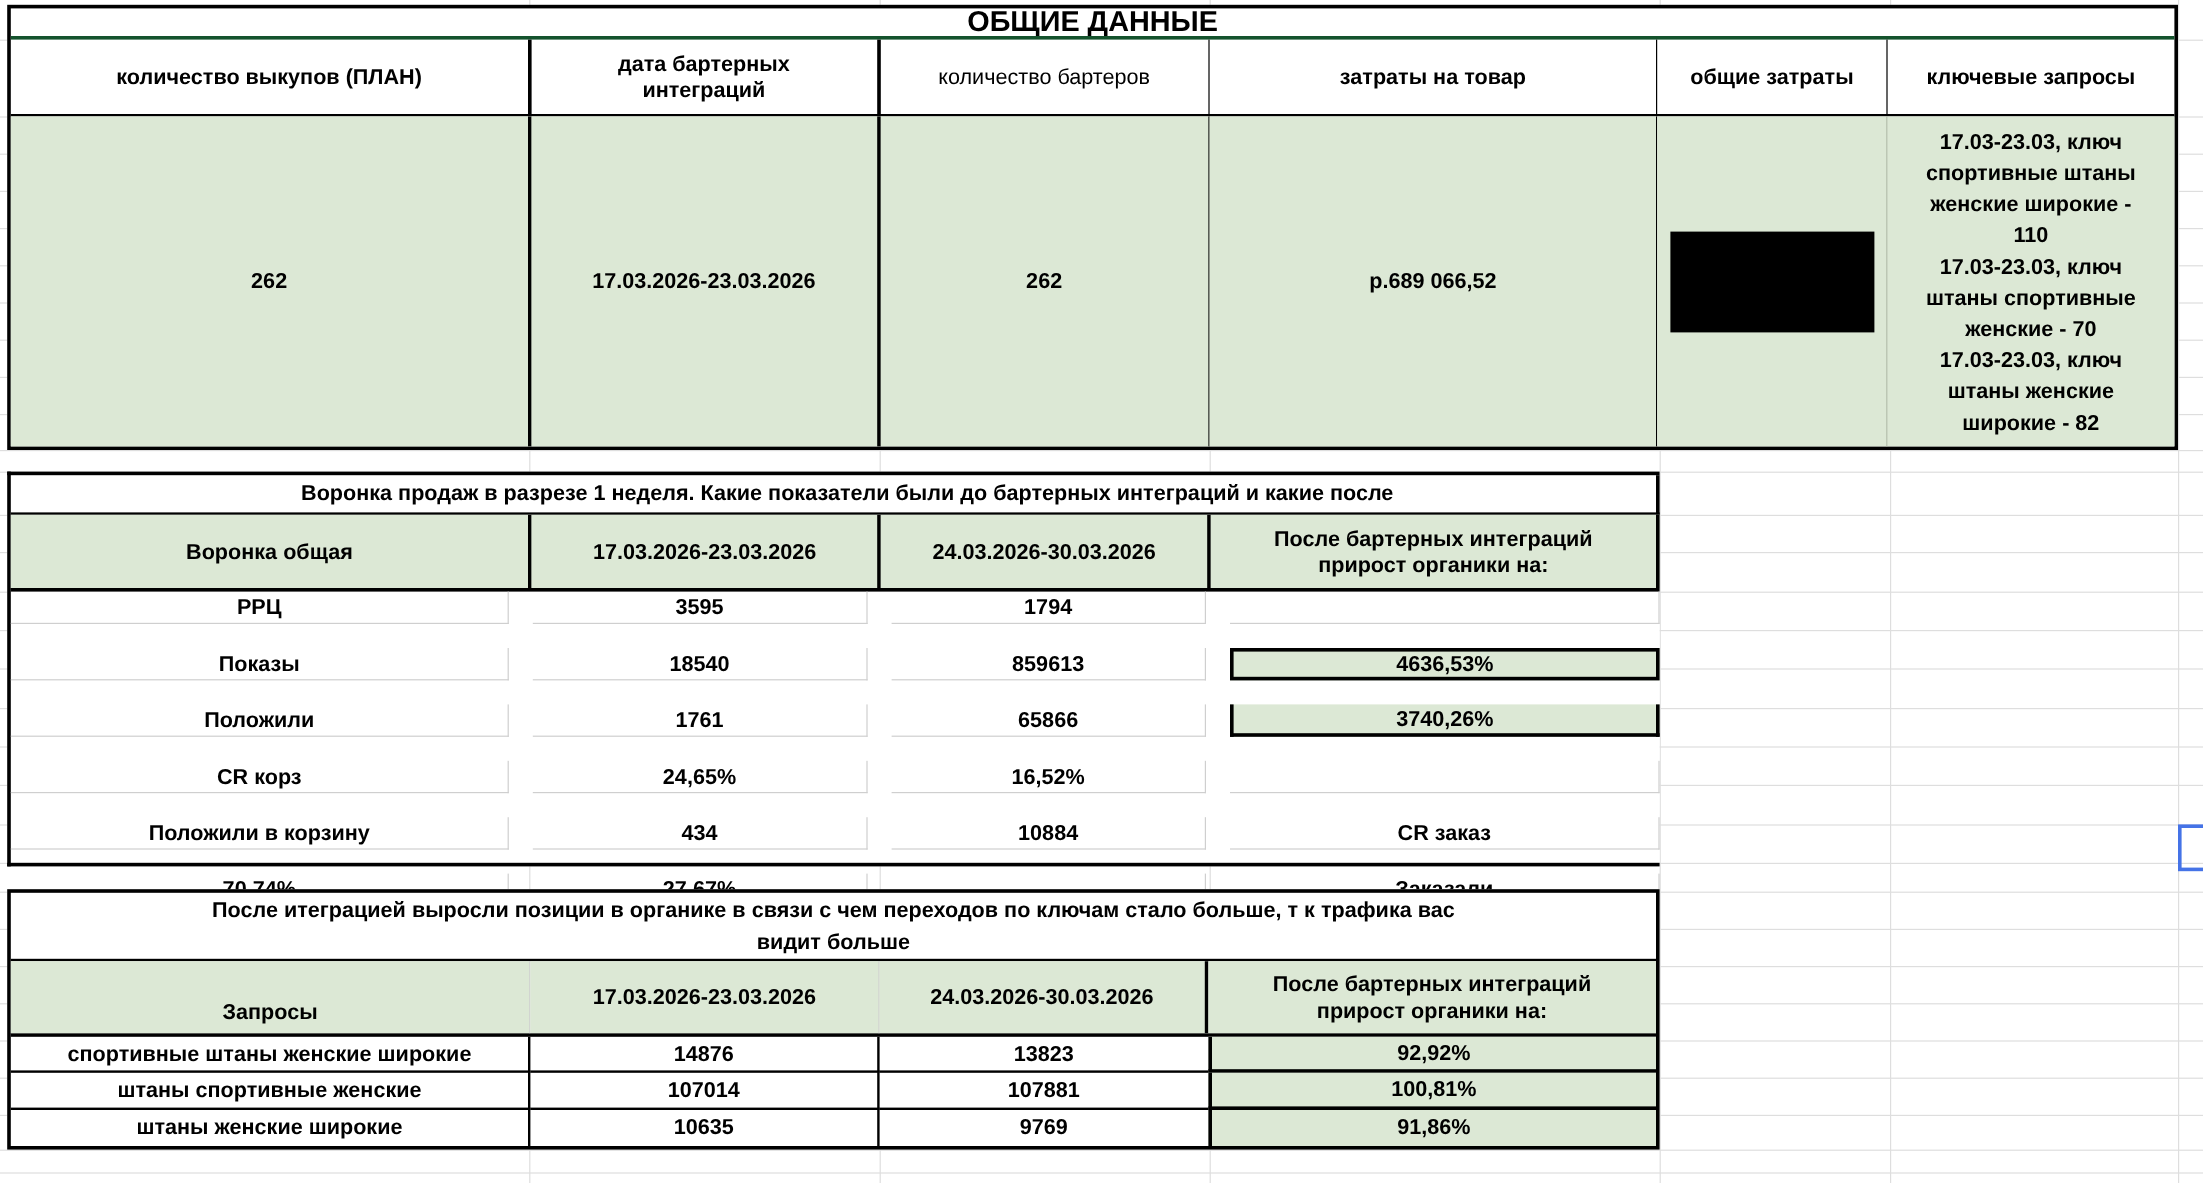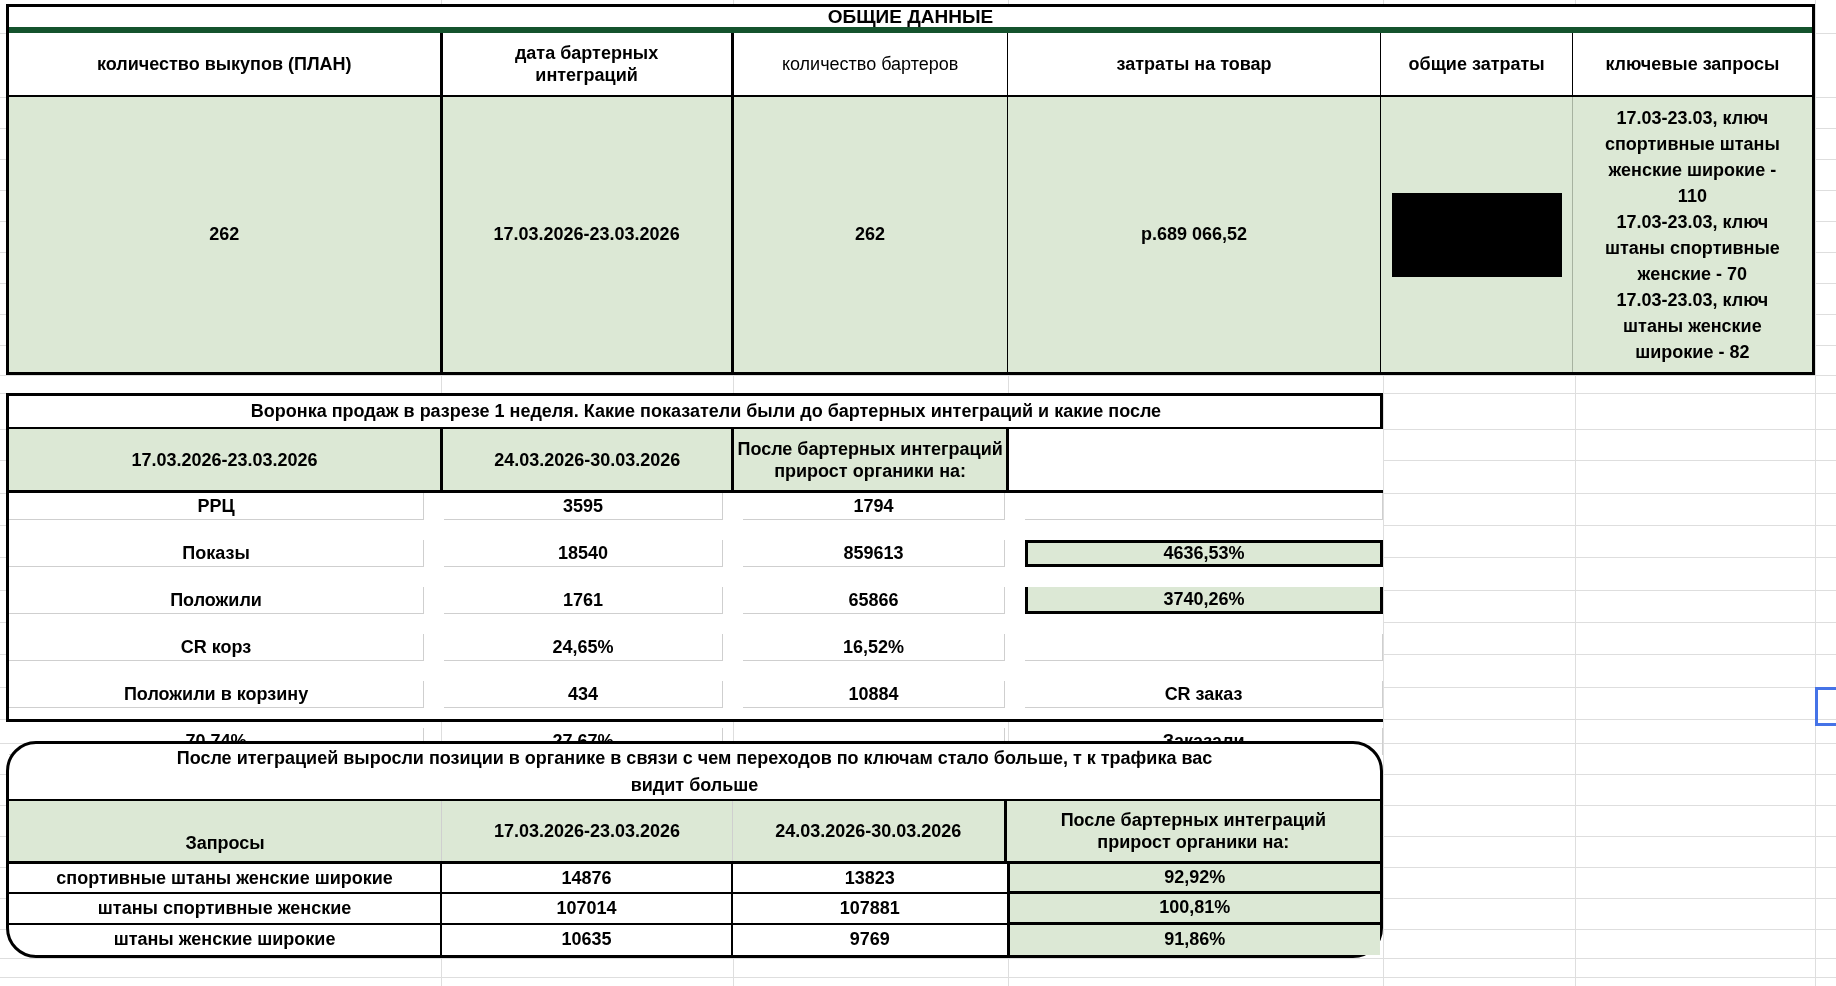--- a/index.html
+++ b/index.html
@@ -13,21 +13,21 @@
   .hline { position:absolute; left:0; height:1px; width:1836px; background:#dedede; z-index:0; }
   
   .tbl { position:absolute; z-index:1; background:#fff; box-sizing:border-box; border:3px solid #000; }
   .tbl *, .tbl { box-sizing:border-box; }
   .cell { display:flex; align-items:center; justify-content:center; text-align:center; overflow:hidden; }
   .green { background:#dce8d5; }
   .preline { white-space:pre-line; }
   
   .t1 { left:6px; top:4px; width:1809px; height:371px;
         display:grid; grid-template-rows:26px 64px 1fr; }
-  .t1-title { grid-column:1 / -1; border-bottom:6px solid #14532d; font-size:19px; }
+  .t1-title { grid-column:1 / -1; border-bottom:3px solid #14532d; font-size:24px; }
   .t1-head, .t1-body { display:grid; grid-template-columns:435fr 292fr 275fr 375fr 192fr 240fr; }
   .t1-head { border-bottom:2px solid #000; }
   .t1-head .cell { line-height:22px; }
   .t1-head .c1, .t1-body .c1 { border-right:3px solid #000; }
   .t1-head .c2, .t1-body .c2 { border-right:3px solid #000; }
   .t1-head .c3, .t1-body .c3 { border-right:1px solid #000; }
   .t1-head .c4, .t1-body .c4 { border-right:1px solid #000; }
   .t1-head .c5 { border-right:1px solid #000; }
   .t1-body .c5 { border-right:1px solid #a7b2a0; }
   .t1-head .c3 { font-weight:normal; }
@@ -41,21 +41,21 @@
   .t2-head .cell { border-right:3px solid #000; line-height:22px; }
   .t2-body { display:grid; grid-template-columns:435fr 292fr 275fr 375fr;
              grid-auto-rows:1fr;gap:20px; }
   .t2-body .cell { border-right:1px solid #cfcfcf; border-bottom:1px solid #cfcfcf; }
   .t2-body .lastrow { border-bottom:none;text-decoration:underline; }
   .t2-body .gbox { background:#dce8d5; border:3px solid #000; }
   .t2-body .gbox.no-top { border-top:none; }
   .t2-body .nobox { border-left:none; }
   
   .t3 { left:6px; top:741px; width:1377px; height:217px;
-        display:grid; grid-template-rows:57px 63px 1fr 1fr 1fr;border-radius:30px; }
+        display:grid; grid-template-rows:57px 63px 1fr 1fr 1fr; }
   .t3-title { grid-column:1 / -1; border-bottom:2px solid #000; line-height:27px; }
   .t3-head, .t3-row { display:grid; grid-template-columns:435fr 292fr 275fr 375fr; grid-column:1 / -1; }
   .t3-head .c1 { border-right:1px solid #cfcfcf; align-items:flex-end; padding-bottom:7px; }
   .t3-head .c2 { border-right:1px solid #cfcfcf; }
   .t3-head .c3 { border-right:3px solid #000; }
   .t3-head { border-bottom:3px solid #000; }
   .t3-head .c4 { line-height:22px; }
   .t3-row .c1, .t3-row .c2 { border-right:2px solid #000; }
   .t3-row .c1 { padding:0 18px; }
   .t3-row .cell { border-bottom:2px solid #000; }
@@ -137,20 +137,21 @@
 женские - 70
 17.03-23.03, ключ
 штаны женские
 широкие - 82</div>
     </div>
   </div>
 
   <div class="tbl t2">
     <div class="cell t2-title">Воронка продаж в разрезе 1 неделя. Какие показатели были до бартерных интеграций и какие после</div>
     <div class="t2-head">
+      <div class="cell green">Воронка общая</div>
       <div class="cell green">17.03.2026-23.03.2026</div>
       <div class="cell green">24.03.2026-30.03.2026</div>
       <div class="cell green preline">После бартерных интеграций
 прирост органики на:</div>
     </div>
     <div class="t2-body">
 
       <div class="cell">РРЦ</div>
       <div class="cell">3595</div>
       <div class="cell">1794</div>

